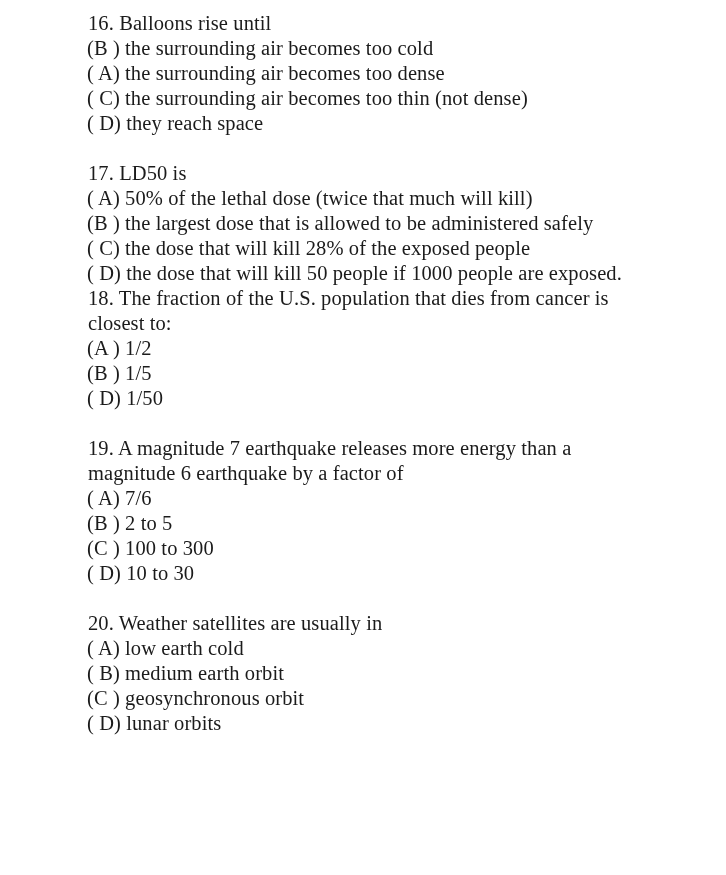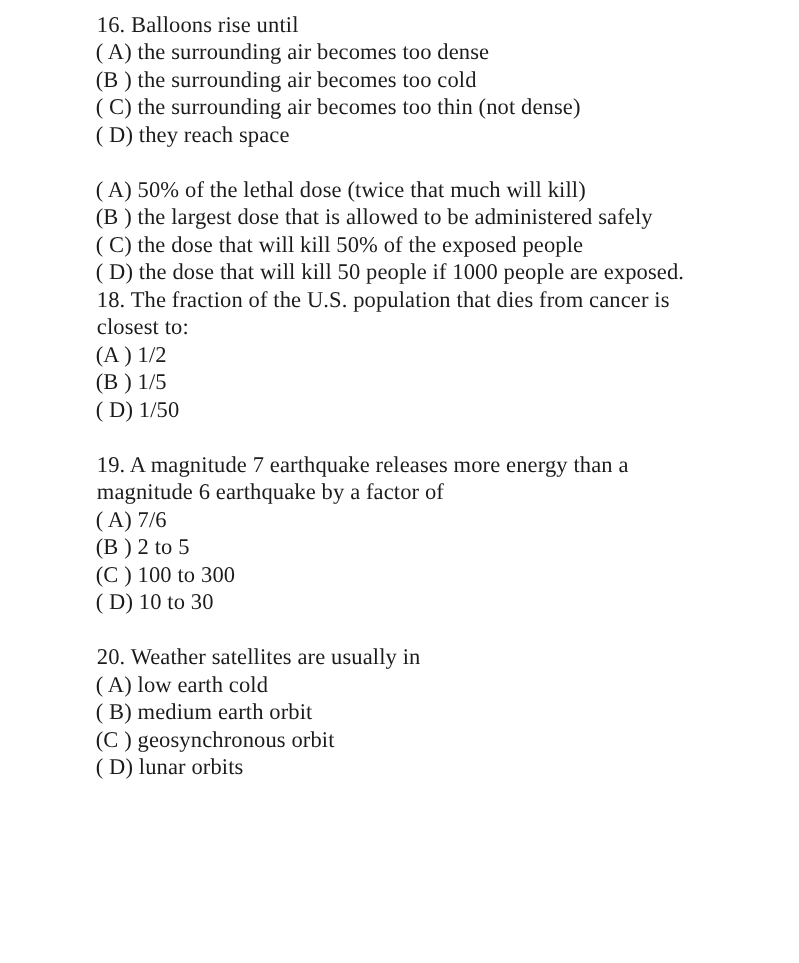--- a/index.html
+++ b/index.html
@@ -48,29 +48,30 @@
     text-indent: -1px;
   }
 </style>
 </head>
 <body>
 
 <div id="page">
   <div id="doc-body">
       <div class="question-block">
         <p class="q-line">16. Balloons rise until</p>
+        <p class="opt-line">(B ) the surrounding air becomes too cold</p>
         <p class="opt-line">( A) the surrounding air becomes too dense</p>
-        <p class="opt-line">(B ) the surrounding air becomes too cold</p>
         <p class="opt-line">( C) the surrounding air becomes too thin (not dense)</p>
         <p class="opt-line">( D) they reach space</p>
       </div>
       <div class="question-block tight">
+        <p class="q-line">17. LD50 is</p>
         <p class="opt-line">( A) 50% of the lethal dose (twice that much will kill)</p>
         <p class="opt-line">(B ) the largest dose that is allowed to be administered safely</p>
-        <p class="opt-line">( C) the dose that will kill 50% of the exposed people</p>
+        <p class="opt-line">( C) the dose that will kill 28% of the exposed people</p>
         <p class="opt-line">( D) the dose that will kill 50 people if 1000 people are exposed.</p>
       </div>
       <div class="question-block">
         <p class="q-line">18. The fraction of the U.S. population that dies from cancer is</p>
         <p class="q-line">closest to:</p>
         <p class="opt-line">(A ) 1/2</p>
         <p class="opt-line">(B ) 1/5</p>
         <p class="opt-line">( D) 1/50</p>
       </div>
       <div class="question-block">

